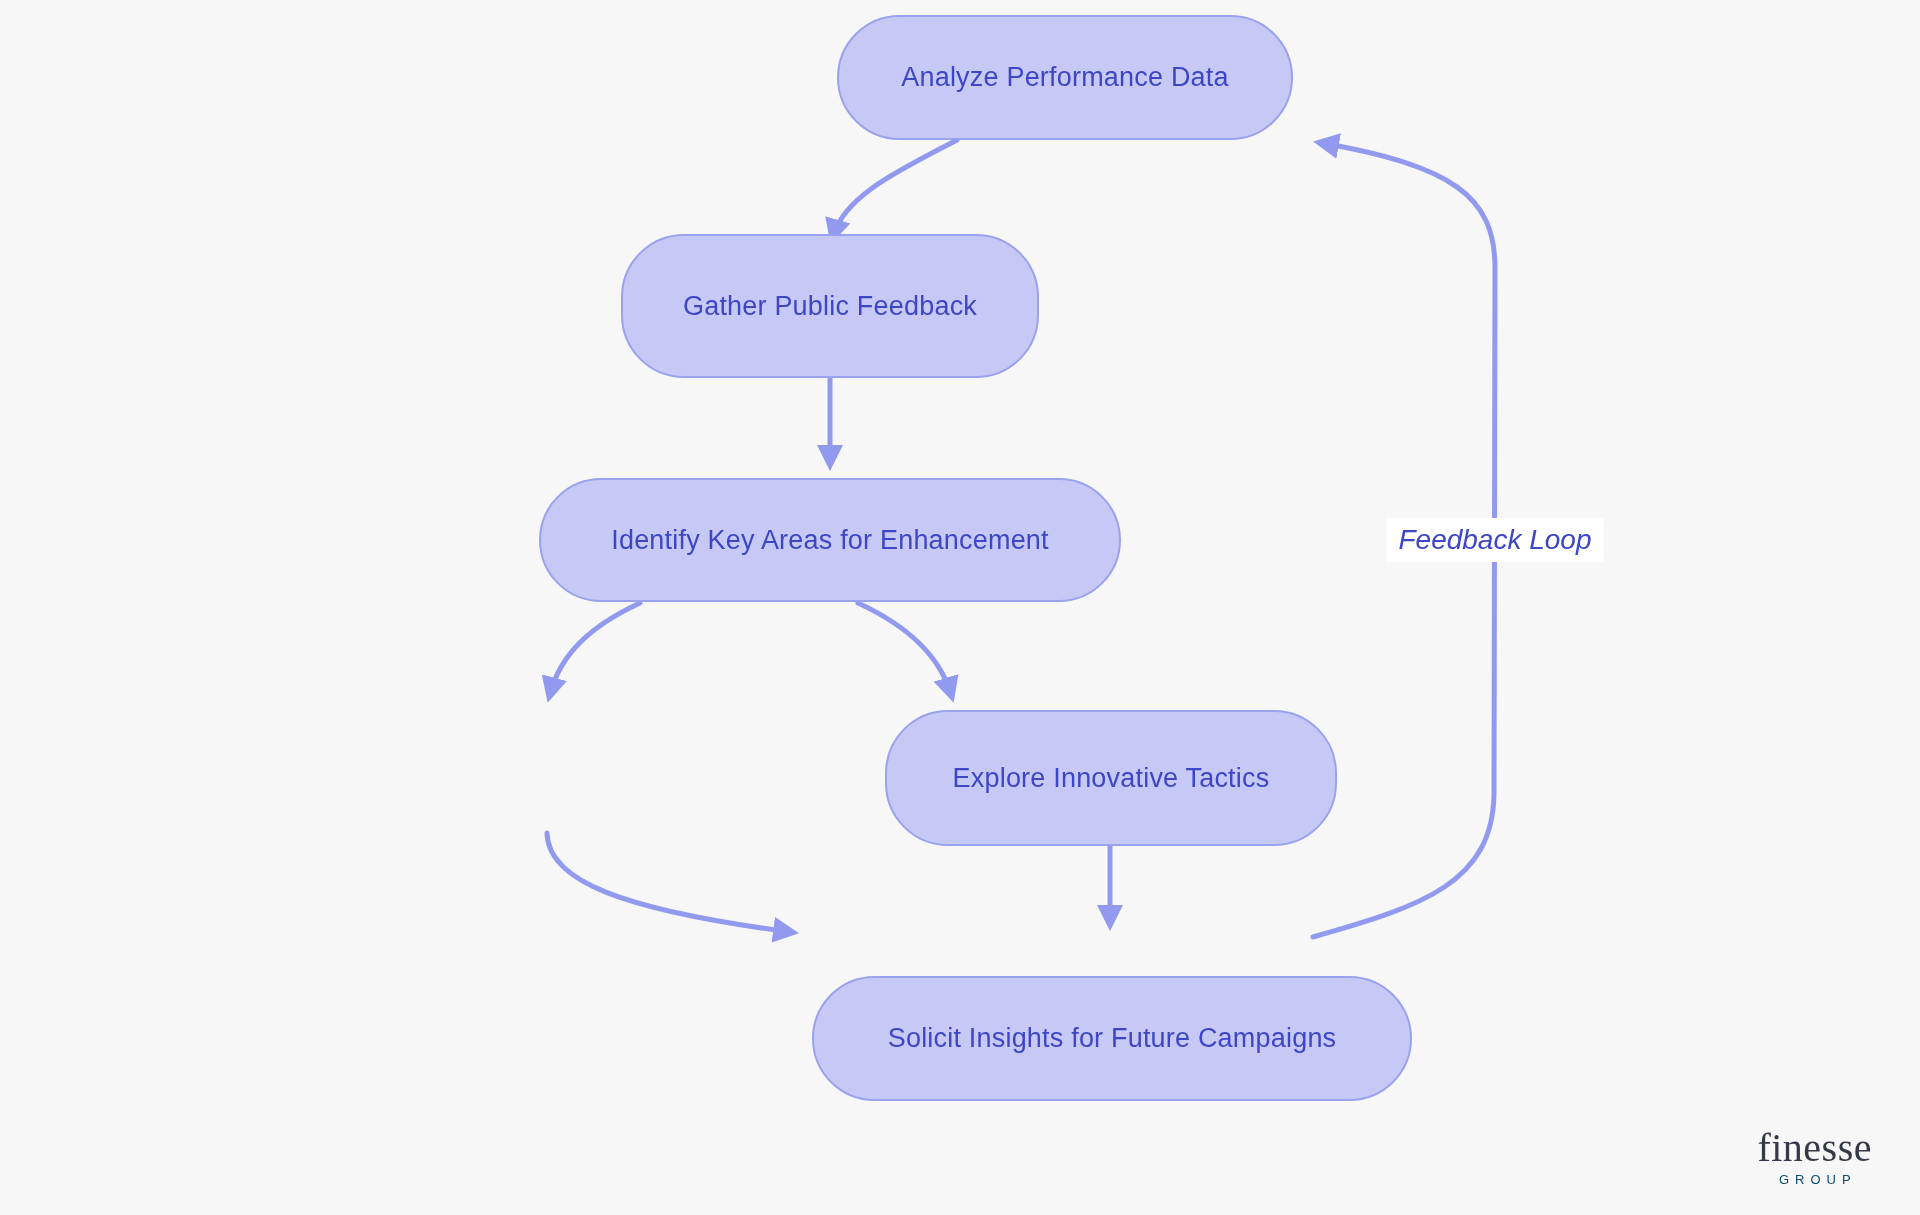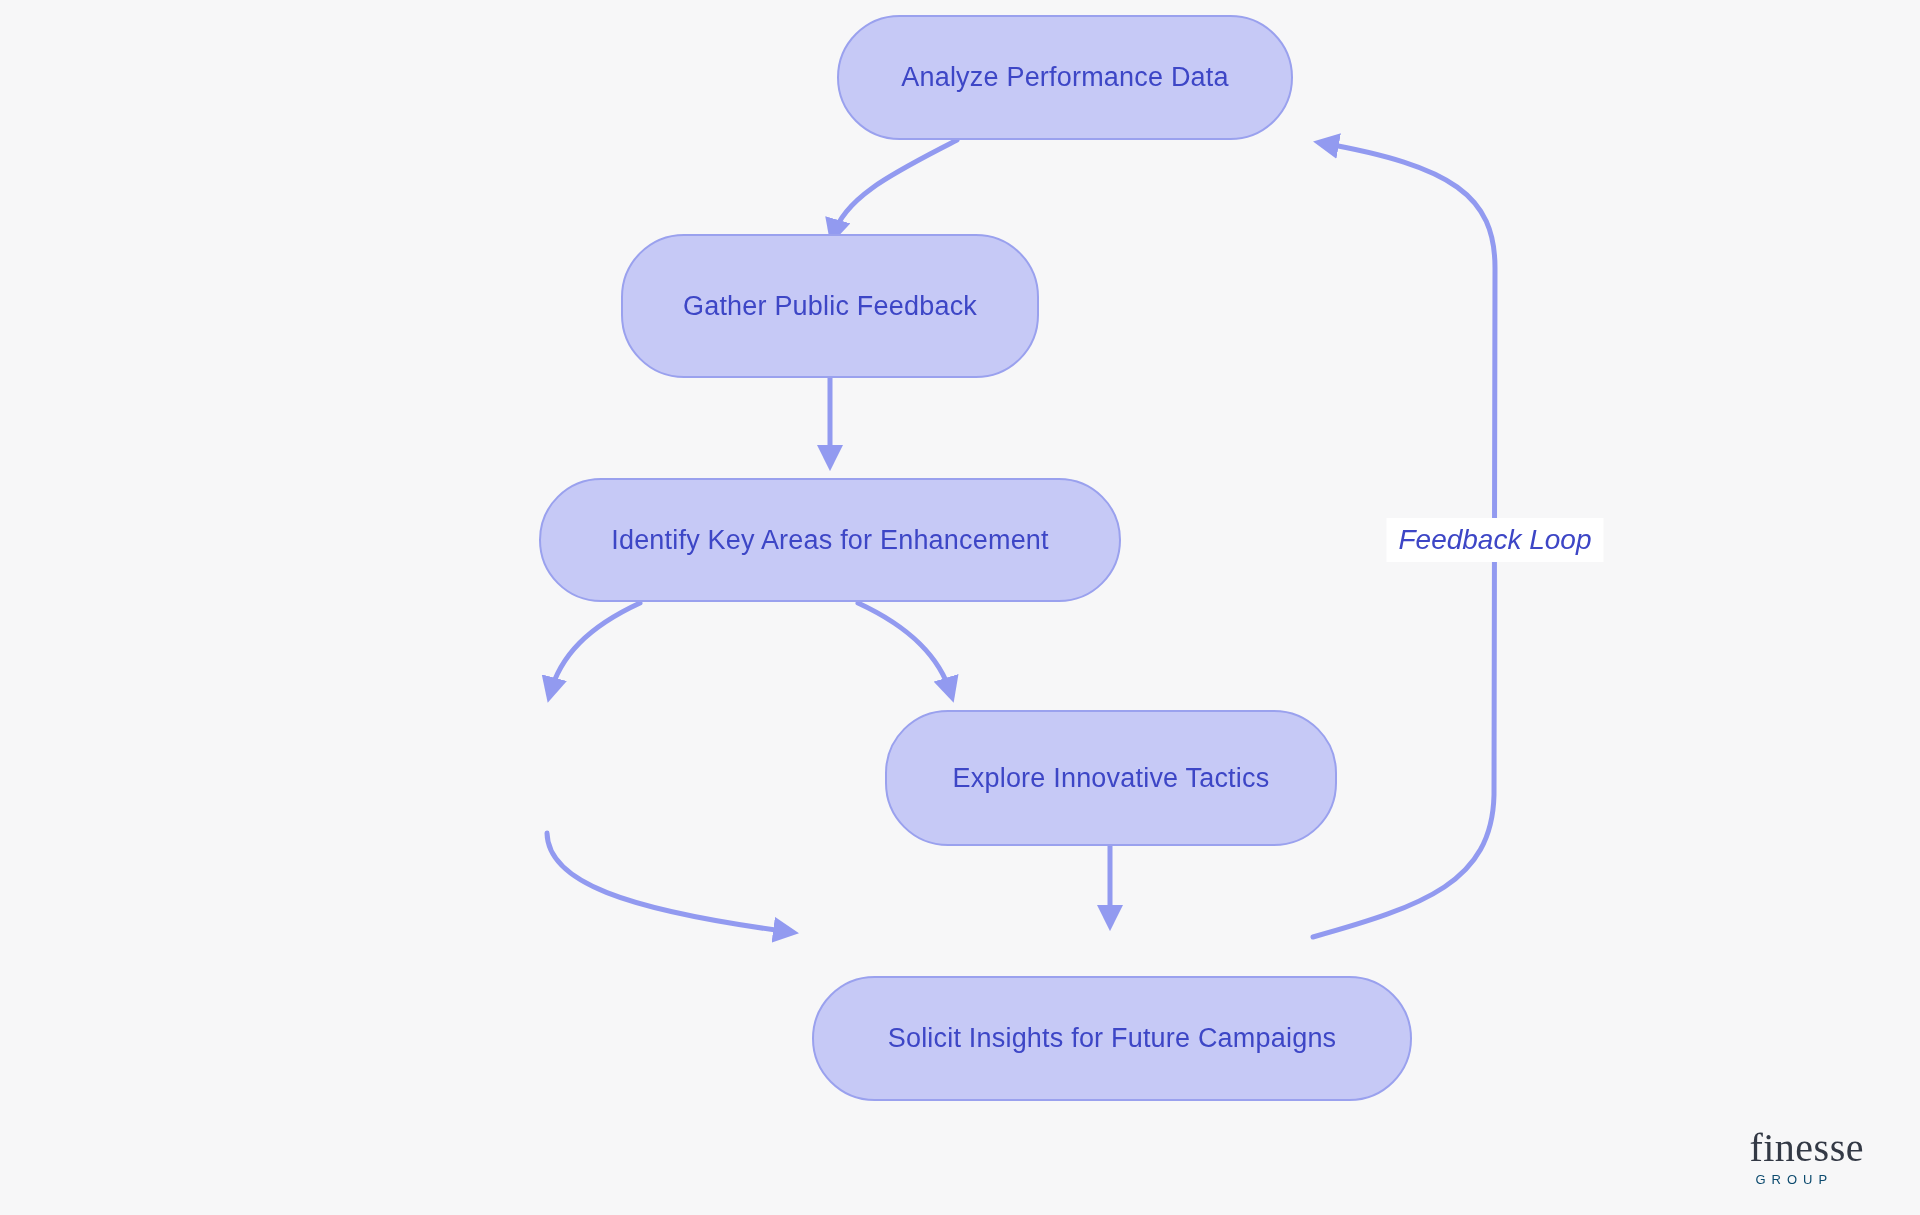--- a/index.html
+++ b/index.html
@@ -46,23 +46,23 @@
     background: var(--label-bg, #ffffff);
     color: var(--node-text, #3d46c6);
     font-size: 28px;
     padding: 8px 12px;
     white-space: nowrap;
     line-height: 1;
     font-style: italic;
   }
   .logo {
     position: absolute;
-    right: 56px;
+    right: 48px;
     bottom: 28px;
-    text-align: left;
+    text-align: center;
     color: #333945;
   }
   .logo .wordmark {
     font-family: "Liberation Serif", serif;
     font-size: 40px;
     line-height: 1.05;
     letter-spacing: 0.5px;
   }
   .logo .subtext {
     font-size: 13px;

